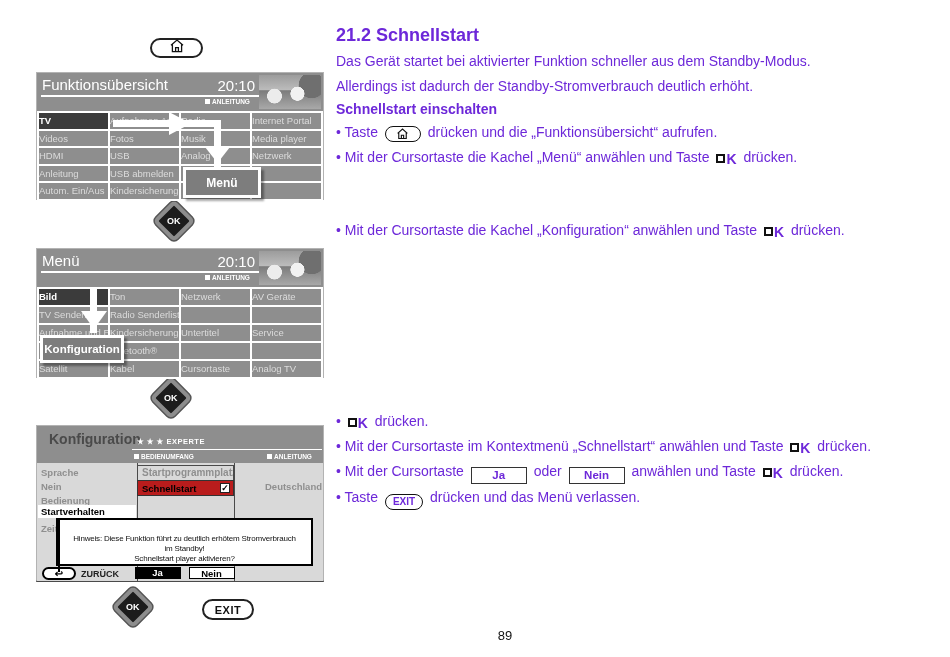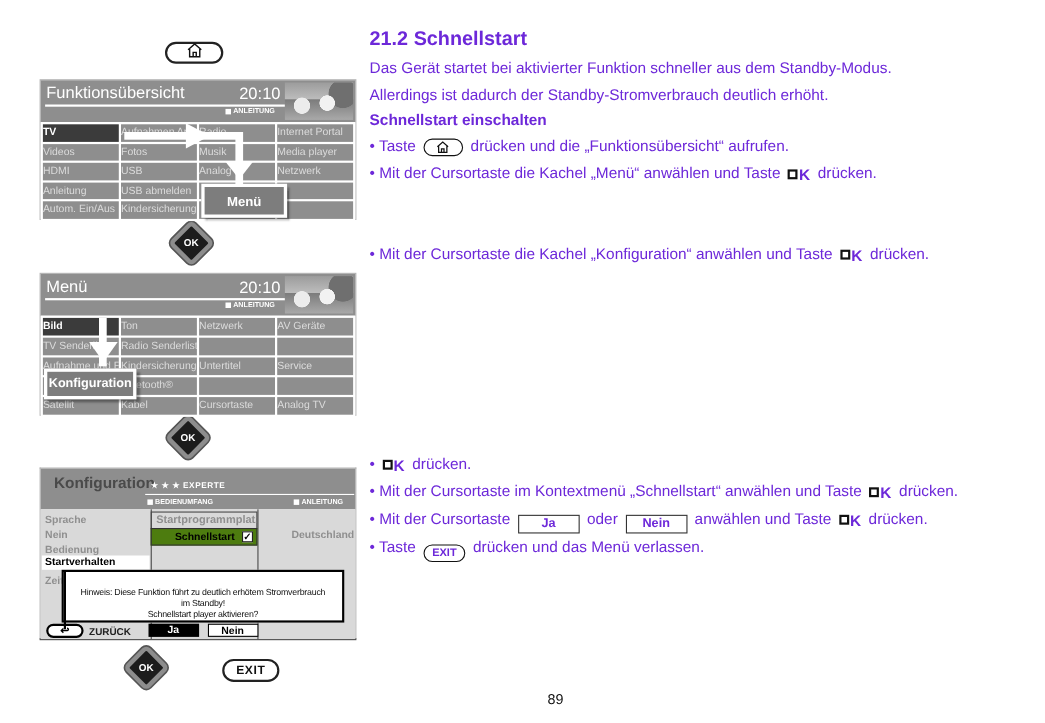--- a/index.html
+++ b/index.html
@@ -62,21 +62,21 @@
   .k-sep { position:absolute; top:0; width:1px; height:118px; background:#4a4a4a; }
   .k-item { position:absolute; left:4px; color:#8f8f8f; font-size:9.5px; font-weight:bold; }
   .k-item-sel { position:absolute; left:1px; top:42px; width:98px; height:13px; background:#fff;
                 color:#000; font-size:9.5px; font-weight:bold; padding-left:3px; line-height:13px; }
   .k-land-val { position:absolute; right:3px; top:18px; width:55px; text-align:right;
                 color:#8f8f8f; font-size:9.5px; font-weight:bold; }
   .k-cell1 { position:absolute; left:100px; top:2px; width:97px; height:16px; border:1px solid #4a4a4a;
              color:#8f8f8f; font-size:10px; font-weight:bold; line-height:14px; padding-left:4px;
              white-space:nowrap; overflow:hidden; }
   .k-cell2 { position:absolute; left:100px; top:17px; width:97px; height:16px; border:1.5px solid #333;
-             background:#4d7c0f; color:#000; font-size:9.5px; font-weight:bold; line-height:13px; padding-left:21px;
+             background:#b91c1c; color:#000; font-size:9.5px; font-weight:bold; line-height:13px; padding-left:4px;
              display:flex; align-items:center; justify-content:space-between; }
   .k-check { width:10px; height:10px; border:1.5px solid #222; margin-right:3px; font-size:9px;
              line-height:8px; text-align:center; font-weight:bold; color:#000; background:#fff; }
   .k-dialog { position:absolute; left:19px; top:55px; width:257px; height:48px; z-index:8;
               background:#fff; border:2px solid #000; text-align:center; }
   .k-dialog .dl { font-size:8px; letter-spacing:-0.2px; color:#111; line-height:10px; }
   .k-dialog .dl1 { margin-top:14px; }
   .k-dlg-btns { display:flex; justify-content:center; gap:8px; margin-top:3px; }
   .k-dlg-btn { width:46px; height:12px; font-size:9.5px; font-weight:bold; line-height:11px; text-align:center; }
   .k-dlg-ja { background:#000; color:#fff; }

